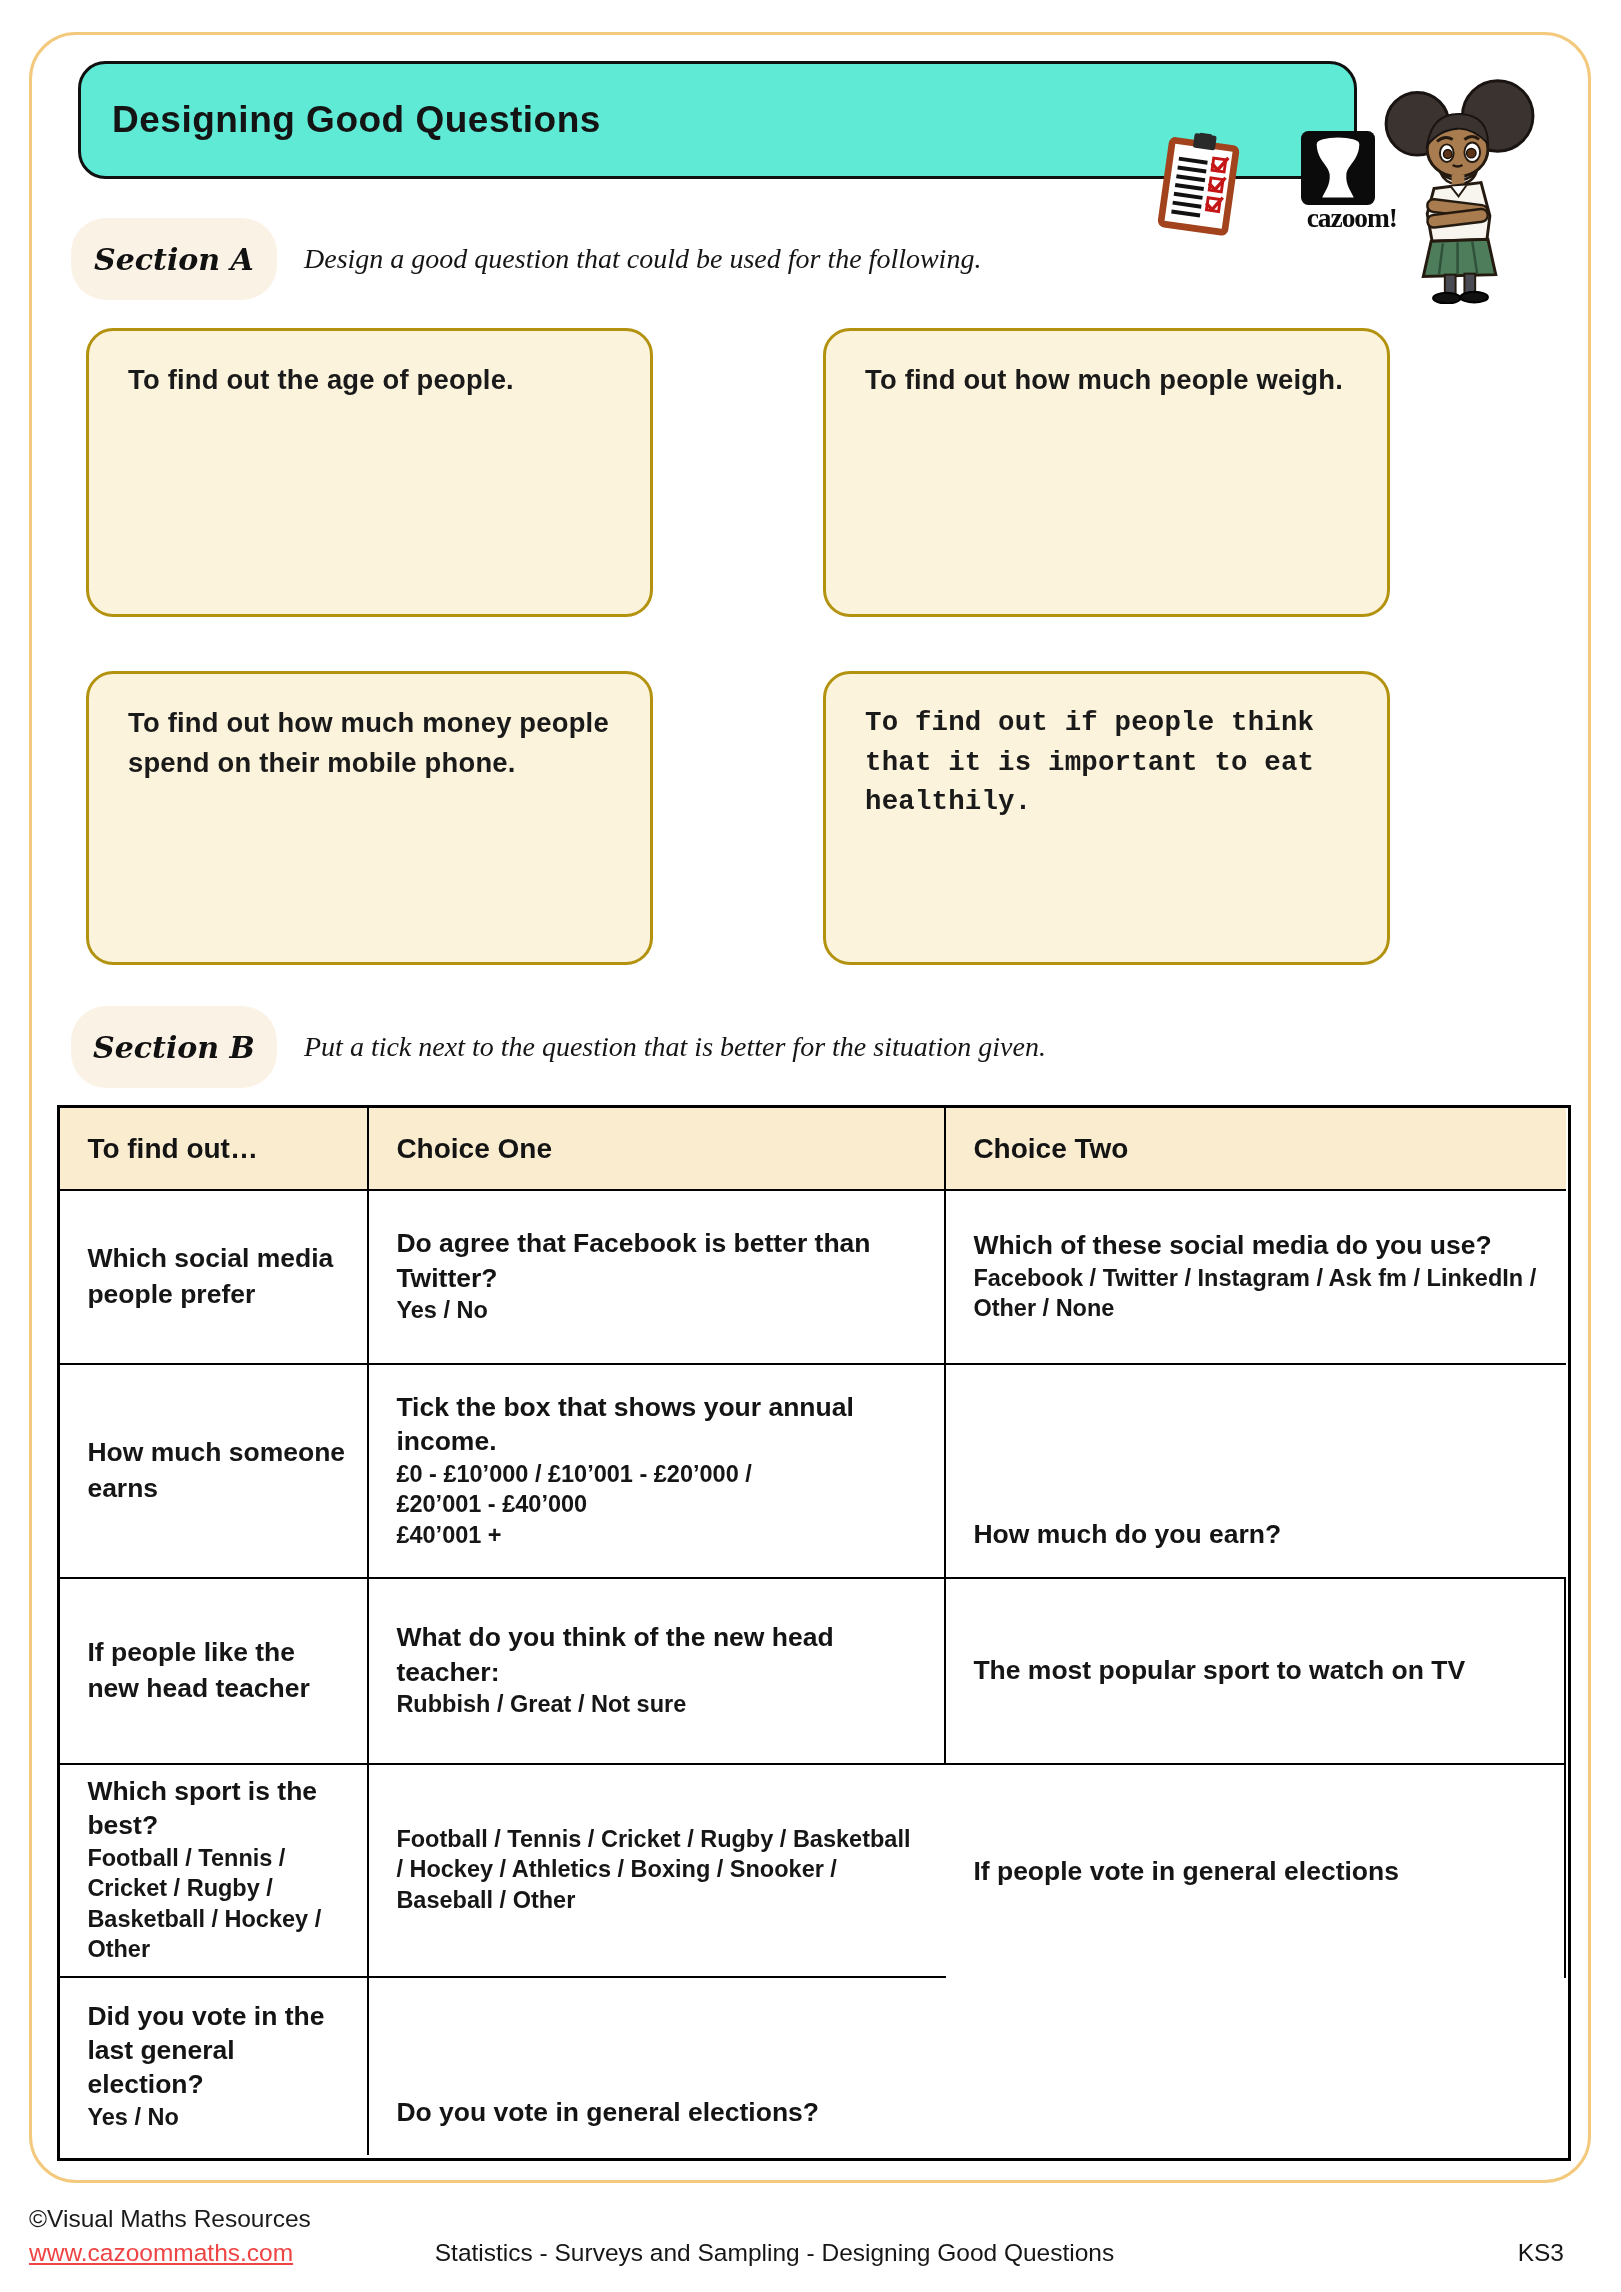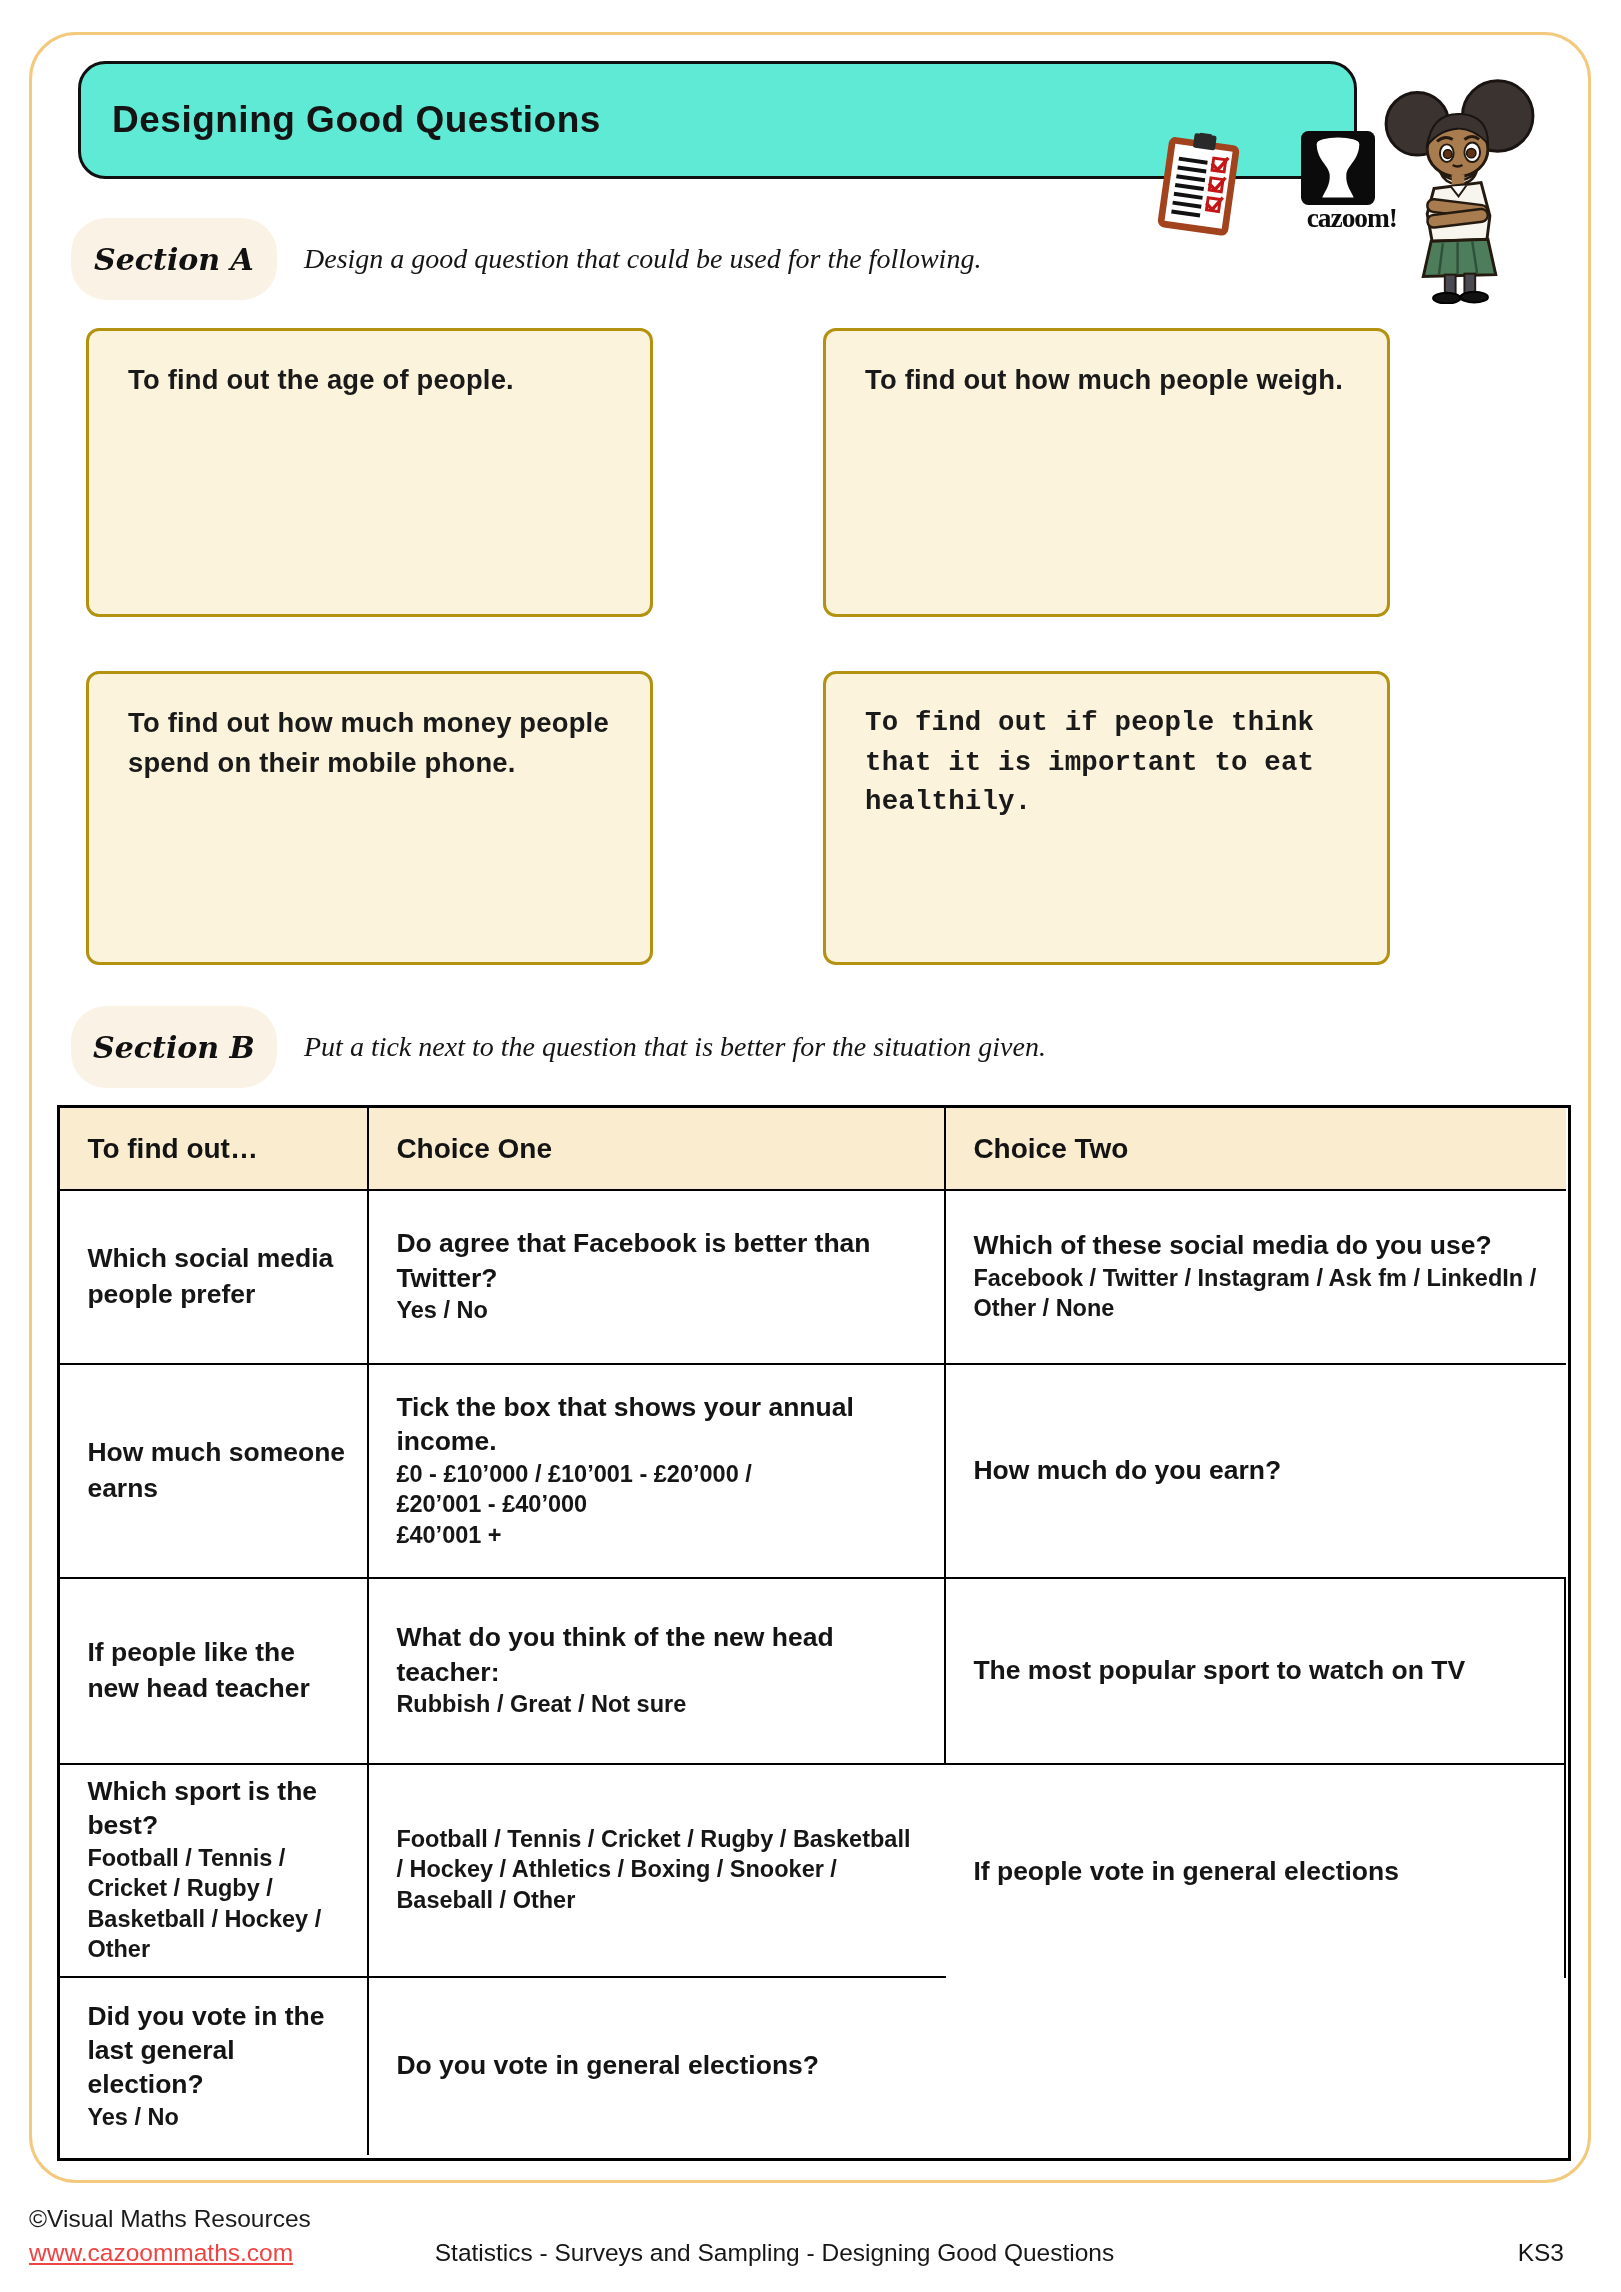--- a/index.html
+++ b/index.html
@@ -56,21 +56,21 @@
     font-family:"Liberation Serif", serif;
     font-style:italic;font-size:28px;color:#151515;
     height:82px;display:flex;align-items:center;
   }
   .instr-a{left:304px;top:218px;}
   .instr-b{left:304px;top:1006px;}
 
   
   .prompt-box{
     width:567px;height:289px;
-    background:#FCF3DC;border:3.9px solid #B3920F;border-radius:13px;
+    background:#FCF3DC;border:3.9px solid #B3920F;border-radius:27px;
     box-sizing:border-box;
     padding:29px 39px;
   }
   .prompt-box .ptext{
     font-size:27.4px;font-weight:bold;color:#1a1a1a;line-height:1.45;letter-spacing:0.2px;
   }
   .box-1{left:86px;top:328px;}
   .box-2{left:823px;top:328px;}
   .box-3{left:86px;top:671px;height:294px;}
   .box-4{left:823px;top:671px;height:294px;font-family:Liberation Mono, monospace;}
@@ -98,21 +98,21 @@
   }
   .topic{
     display:flex;align-items:center;
     padding:15.7px 17.6px 15.7px 27.4px;
     font-size:26.5px;font-weight:bold;line-height:1.35;color:#161616;
   }
   .choice{
     display:flex;flex-direction:column;justify-content:center;
     padding:23.5px 27.4px 25.5px 27.4px;
   }
-  .choice.center{justify-content:center;}
+  .choice.center{justify-content:flex-end;}
   .choice .q{font-size:26.5px;font-weight:bold;line-height:1.3;color:#141414;}
   .choice .opts{
     font-size:23.5px;font-weight:bold;line-height:1.3;color:#161616;
     white-space:pre-line;
   }
 
   
   .footer-copy{left:29px;top:2205px;font-size:24.5px;color:#1a1a1a;}
   .footer-link{left:29px;top:2239px;font-size:24.5px;color:#ef4444;text-decoration:underline;cursor:pointer;}
   .footer-center{left:0;top:2239px;width:1549px;text-align:center;font-size:24.5px;color:#161616;}

